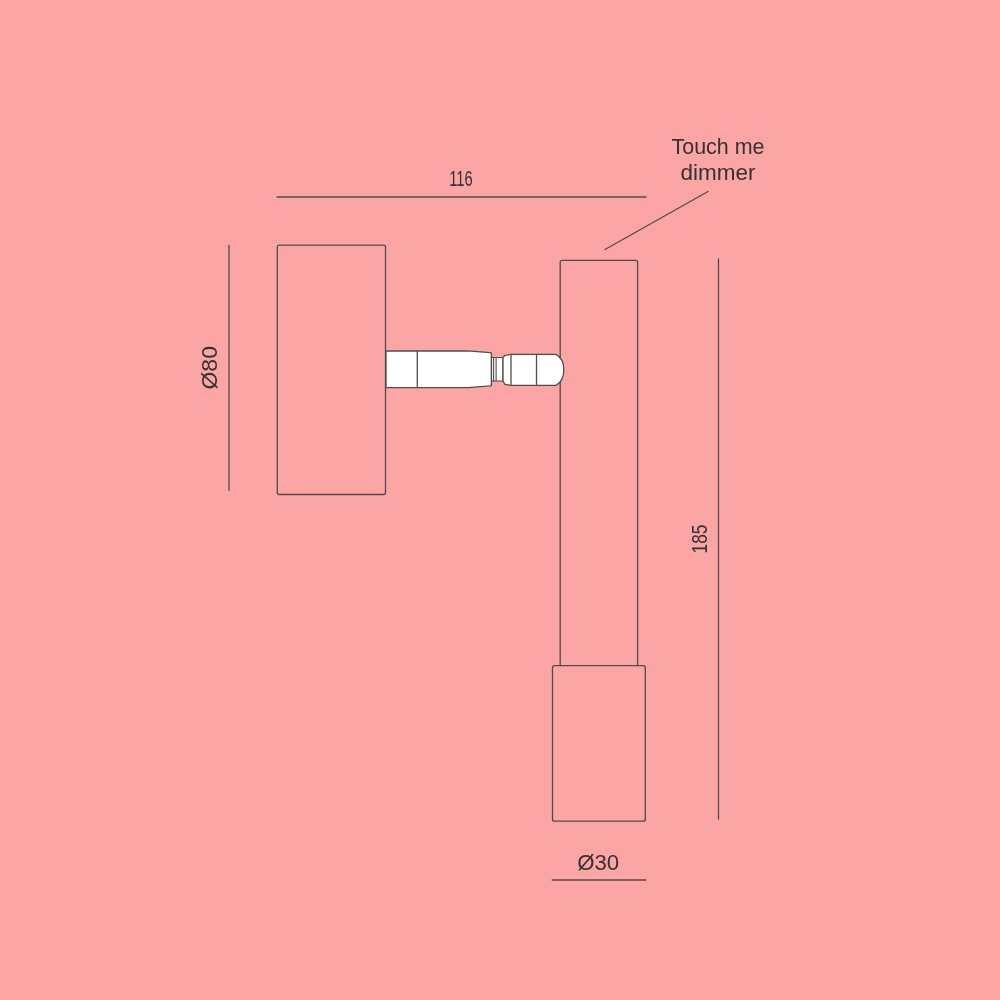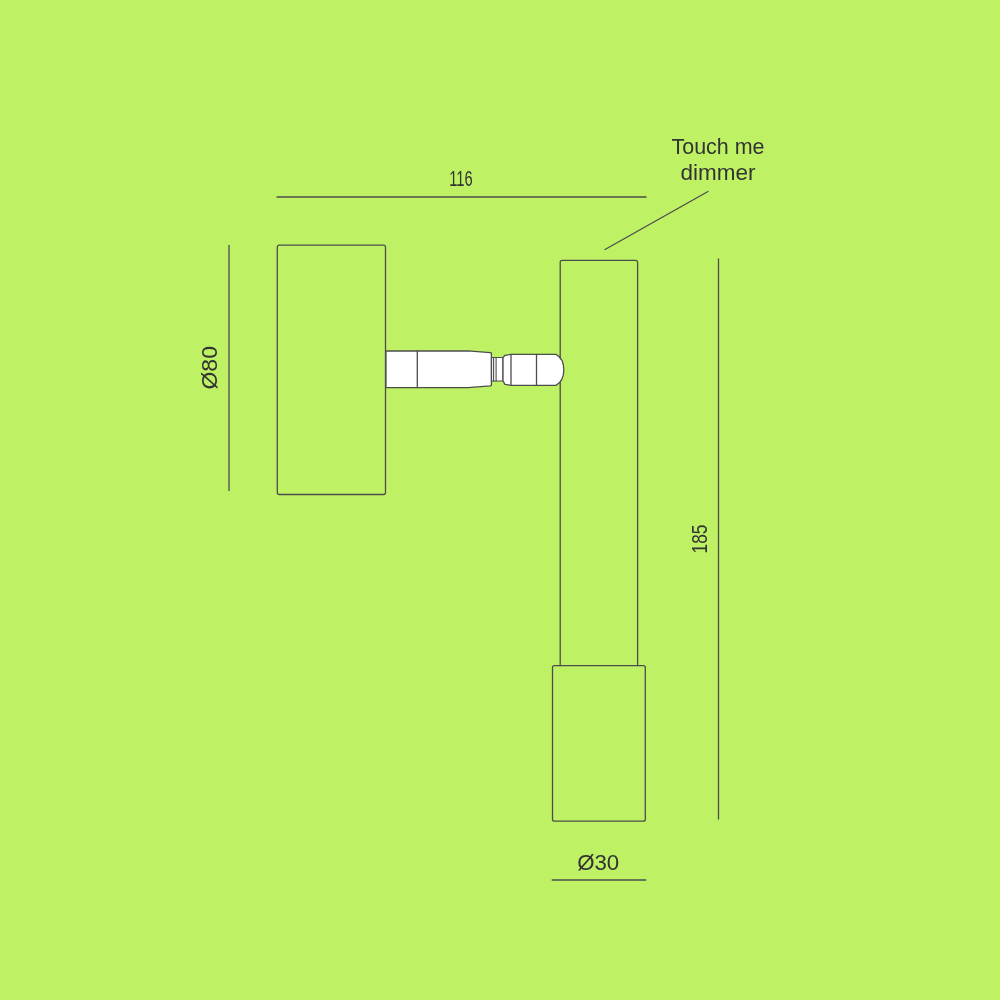--- a/index.html
+++ b/index.html
@@ -1,16 +1,16 @@
 <!DOCTYPE html>
 <html><head>
 <meta charset="utf-8">
 <style>
   html,body{margin:0;padding:0;background:#ffffff;}
-  .page{width:1000px;height:1000px;position:relative;background:#bef264;overflow:hidden;}
+  .page{width:1000px;height:1000px;position:relative;background:#fca5a5;overflow:hidden;}
   svg{position:absolute;top:0;left:0;}
   text{font-family:"Liberation Sans", sans-serif;fill:#333333;}
 </style>
 </head>
 <body>
 
 <div class="page">
 <svg width="1000" height="1000" viewBox="0 0 1000 1000" fill="none" stroke-linejoin="round" stroke-linecap="round">
 
   <g>

